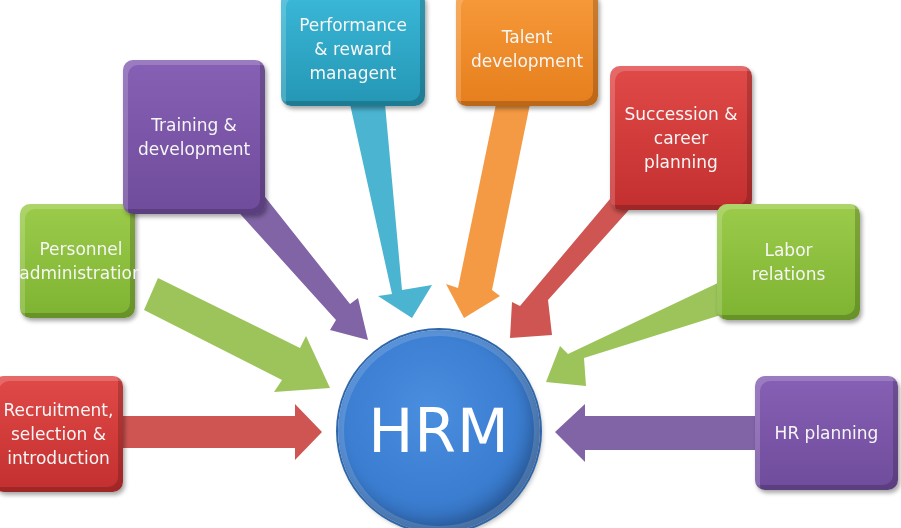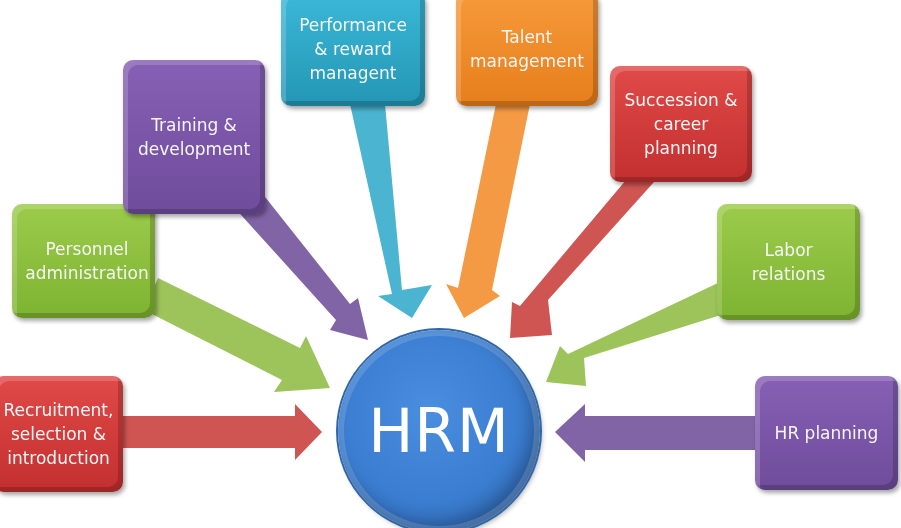--- a/index.html
+++ b/index.html
@@ -40,42 +40,42 @@
 
   <polygon fill="#8064a6" points="760,416 585,416 585,404 555,432 585,462 585,450 760,450"></polygon>
 </svg>
 
 <div class="box" style="left:-6px;top:376px;width:129px;height:116px;background:linear-gradient(180deg,#e04a48,#c32f2f);">
   <span>Recruitment,
 selection &amp;
 introduction</span>
 </div>
 
-<div class="box" style="left:12px;top:204px;width:143px;height:114px;background:linear-gradient(180deg,#9ccb4a,#7eb332);padding-left:7px;">
+<div class="box" style="left:20px;top:204px;width:115px;height:114px;background:linear-gradient(180deg,#9ccb4a,#7eb332);padding-left:7px;">
   <span>Personnel
 administration</span>
 </div>
 
 <div class="box" style="left:123px;top:60px;width:142px;height:154px;background:linear-gradient(180deg,#8660b4,#704c9c);">
   <span>Training &amp;
 development</span>
 </div>
 
 <div class="box" style="left:281px;top:-8px;width:144px;height:114px;background:linear-gradient(180deg,#3bb8d8,#2496b4);">
   <span>Performance
 &amp; reward
 managent</span>
 </div>
 
 <div class="box" style="left:456px;top:-8px;width:142px;height:114px;background:linear-gradient(180deg,#f79a3a,#e67e1c);">
   <span>Talent
-management</span>
+development</span>
 </div>
 
-<div class="box" style="left:610px;top:66px;width:142px;height:116px;background:linear-gradient(180deg,#e04a48,#c32f2f);">
+<div class="box" style="left:610px;top:66px;width:142px;height:144px;background:linear-gradient(180deg,#e04a48,#c32f2f);">
   <span>Succession &amp;
 career
 planning</span>
 </div>
 
 <div class="box" style="left:717px;top:204px;width:143px;height:116px;background:linear-gradient(180deg,#9ccb4a,#7eb332);border-radius:10px;">
   <span>Labor
 relations</span>
 </div>
 

